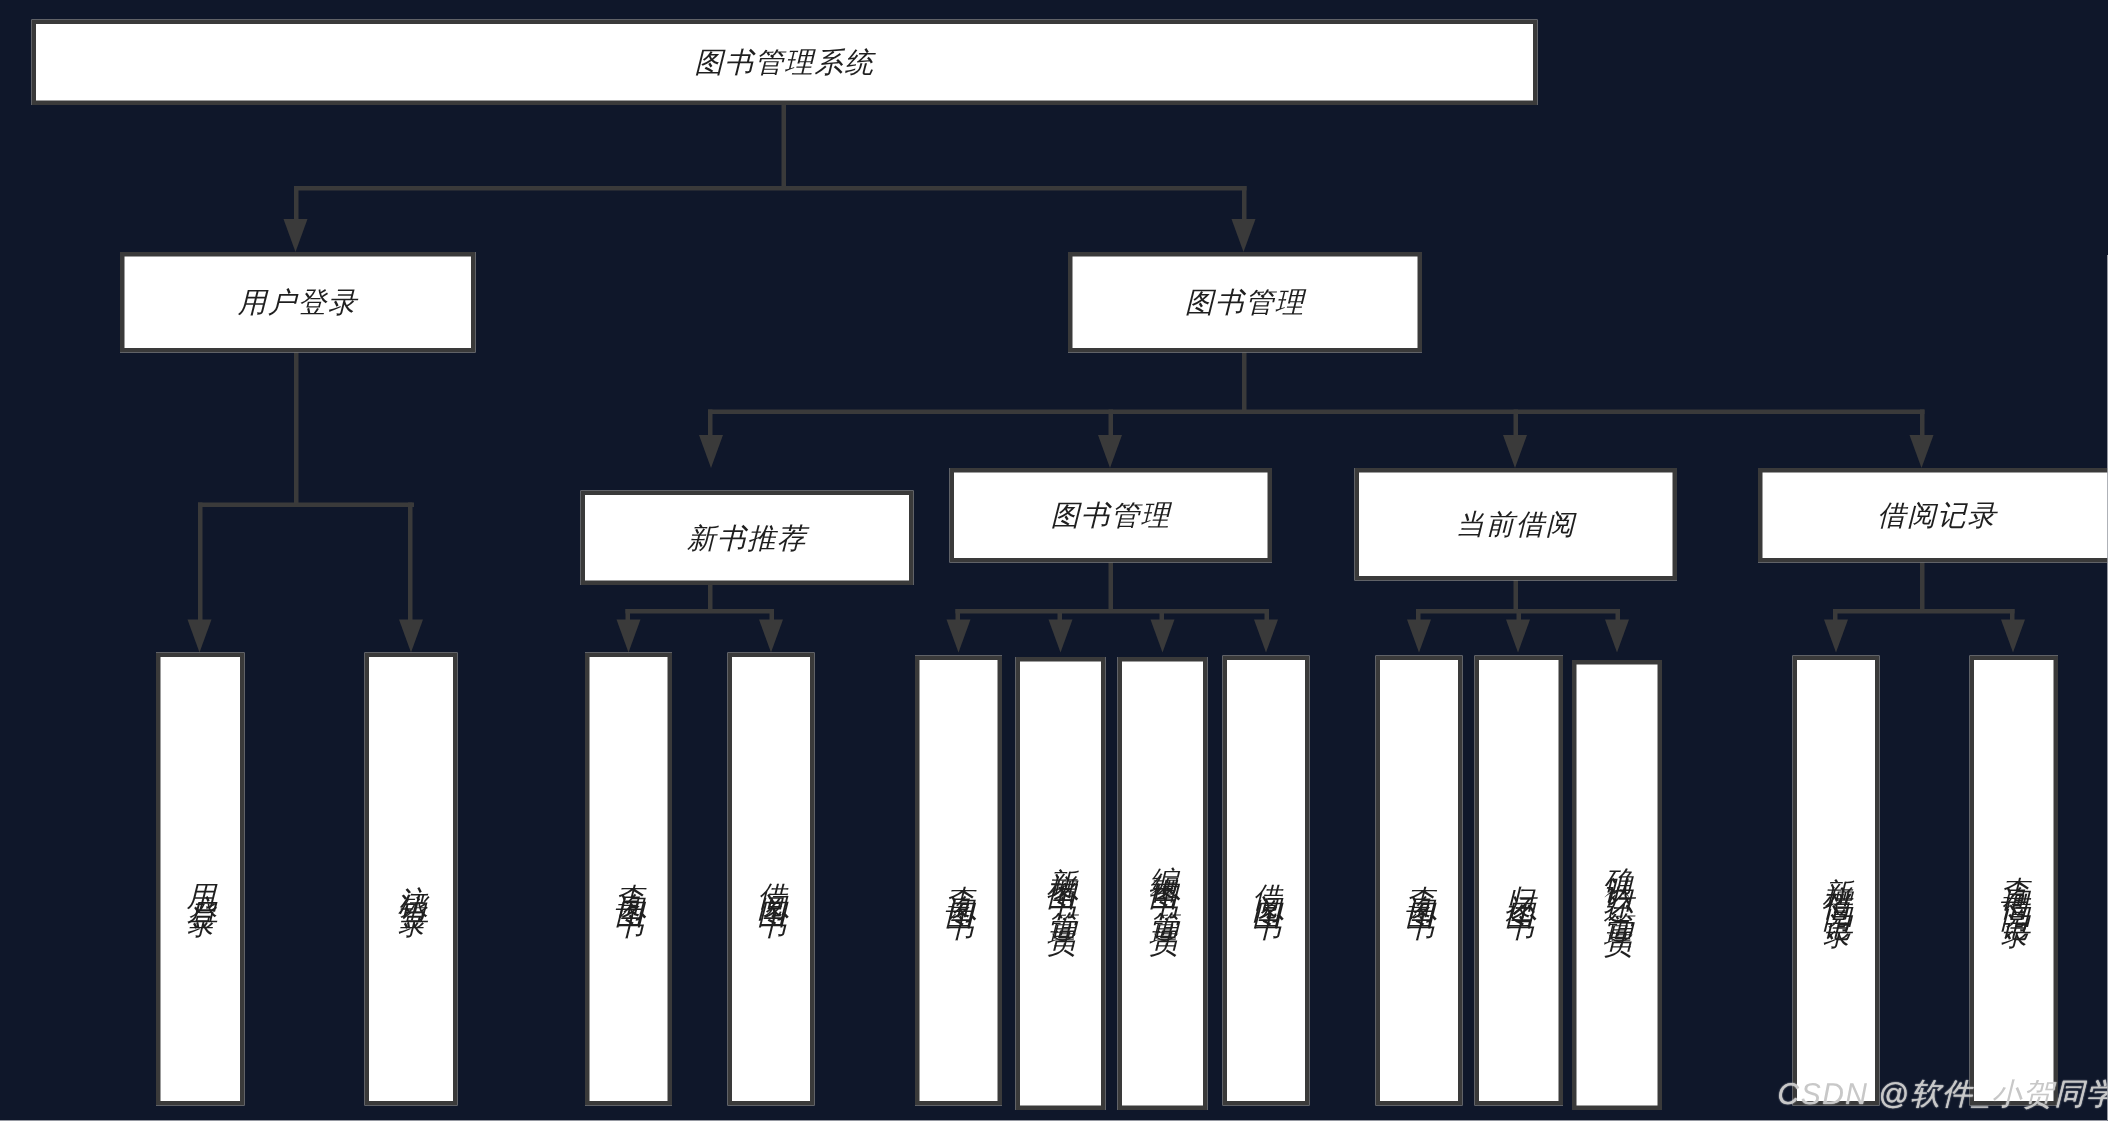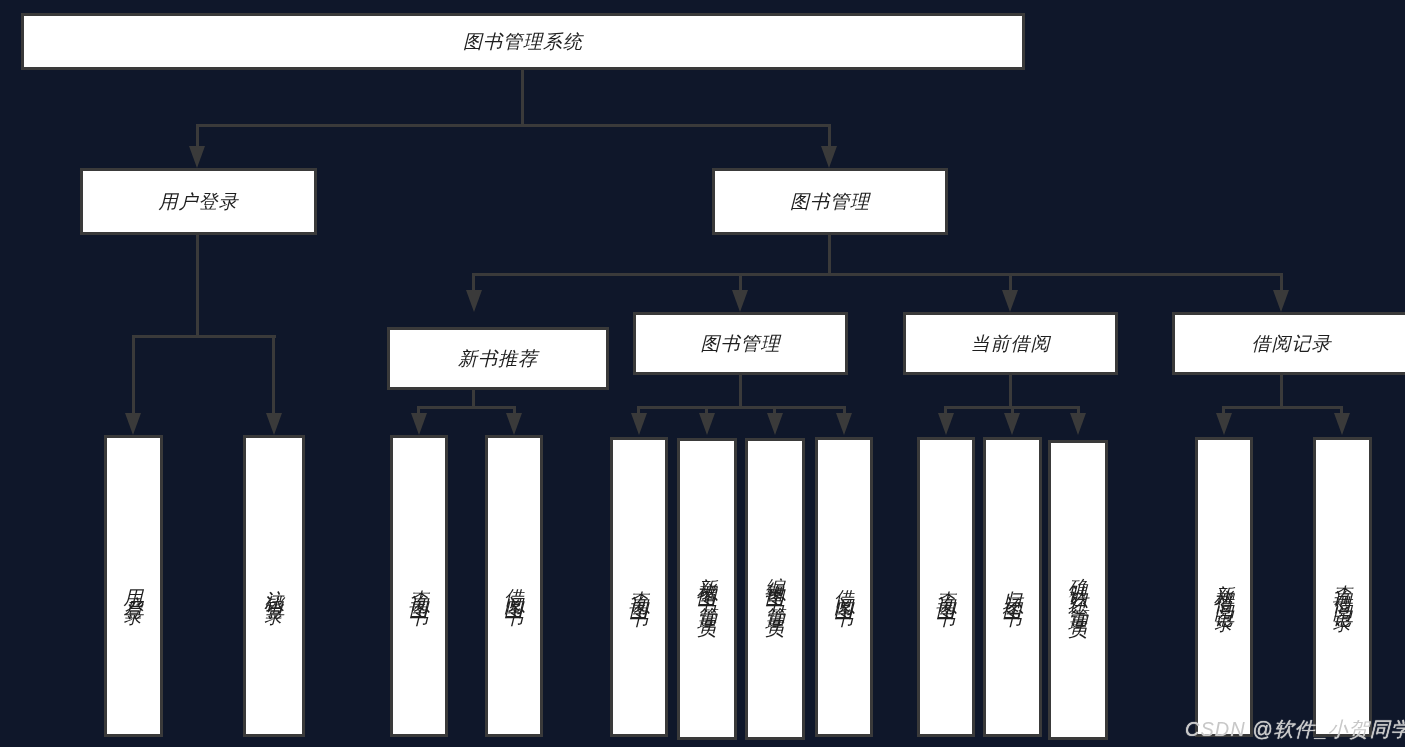--- a/index.html
+++ b/index.html
@@ -96,21 +96,21 @@
   <i class="arr" style="left:1002px;top:290px;"></i>
   <i class="v" style="left:1280px;top:273px;width:3px;height:22px;"></i>
   <i class="arr" style="left:1273px;top:290px;"></i>
 
   <div class="box" style="left:363px;top:327px;width:222px;height:63px;margin-left:24px;">
       <span>新书推荐</span>
     </div>
   <div class="box" style="left:633px;top:312px;width:215px;height:63px;">
       <span>图书管理</span>
     </div>
-  <div class="box" style="left:903px;top:312px;width:215px;height:63px;text-align:right;">
+  <div class="box" style="left:903px;top:312px;width:215px;height:75px;text-align:right;">
       <span>当前借阅</span>
     </div>
   <div class="box" style="left:1172px;top:312px;width:239px;height:63px;">
       <span>借阅记录</span>
     </div>
 
   <i class="v" style="left:472px;top:375px;width:3px;height:33px;"></i>
   <i class="h" style="left:417px;top:406px;width:99px;height:3px;"></i>
   <i class="v" style="left:417px;top:406px;width:3px;height:17px;"></i>
   <i class="arr" style="left:411px;top:413px;"></i>

